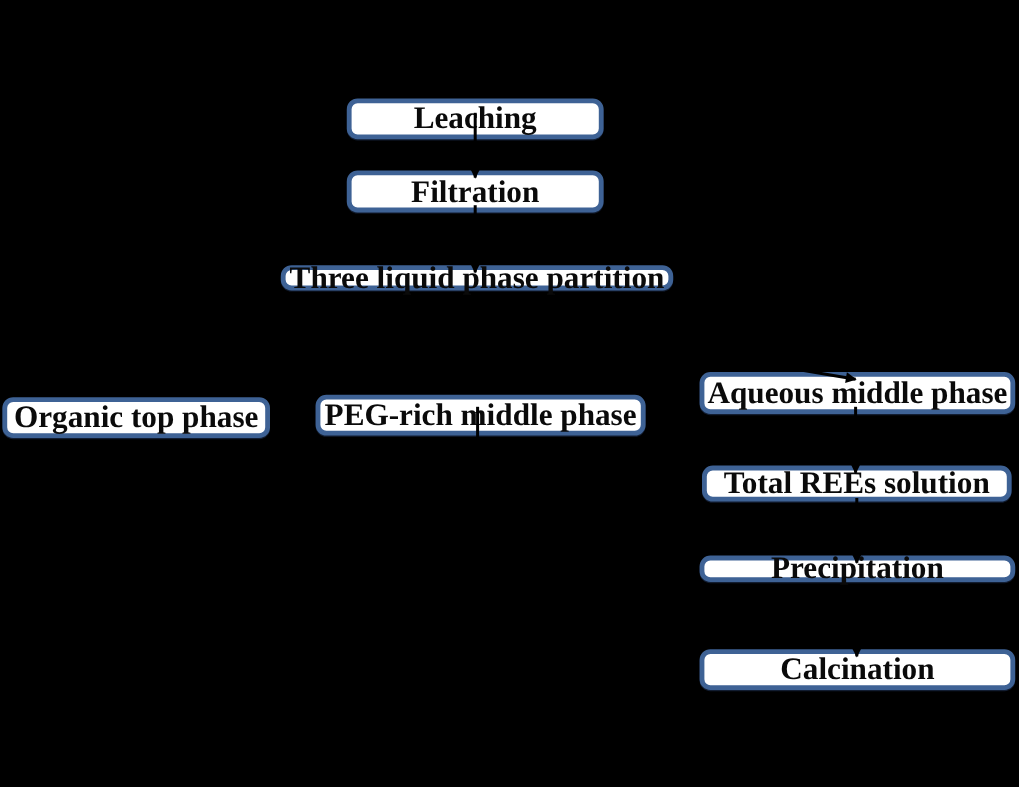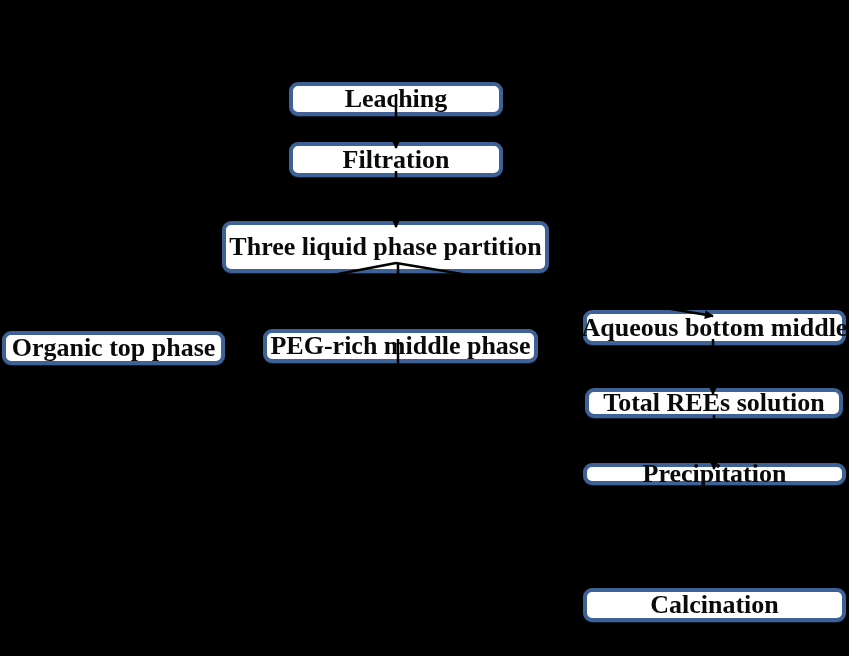--- a/index.html
+++ b/index.html
@@ -22,27 +22,27 @@
     justify-content:center;
     font-weight:bold;
     font-size:26px;
     color:var(--text,#0a0a0a);
     white-space:nowrap;
     box-shadow:0 1px 0 rgba(20,32,54,.9);
   }
   
   .pos-leaching     {left:289px;top:66px; width:214px;height:34px;margin-top:16px;}
   .pos-filtration   {left:289px;top:142px;width:214px;height:35px;}
-  .pos-partition    {left:222px;top:221px;width:327px;height:52px;}
+  .pos-partition    {left:234px;top:221px;width:327px;height:21px;}
   .pos-organic      {left:2px;  top:311px;width:223px;height:34px;margin-top:20px;}
   .pos-peg          {left:263px;top:329px;width:275px;height:34px;}
   .pos-aqueous      {left:583px;top:310px;width:263px;height:35px;}
   .pos-total        {left:585px;top:388px;width:258px;height:30px;}
   .pos-precipitation{left:583px;top:463px;width:263px;height:22px;}
-  .pos-calcination  {left:583px;top:541px;width:263px;height:34px;margin-top:47px;}
+  .pos-calcination  {left:583px;top:541px;width:263px;height:34px;}
   #connector-layer{
     position:absolute;left:0;top:0;width:849px;height:656px;
     z-index:5;pointer-events:none;
   }
 </style>
 </head>
 <body>
 
 <div id="canvas" style="--bg: #000000; --box-fill: #ffffff; --box-border: #3e6295; --text: #0a0a0a;">
 
@@ -60,21 +60,21 @@
 
   <div class="flow-box pos-organic">
     <span>Organic top phase</span>
   </div>
 
   <div class="flow-box pos-peg">
     <span>PEG-rich middle phase</span>
   </div>
 
   <div class="flow-box pos-aqueous">
-    <span>Aqueous bottom middle</span>
+    <span>Aqueous middle phase</span>
   </div>
 
   <div class="flow-box pos-total">
     <span>Total REEs solution</span>
   </div>
 
   <div class="flow-box pos-precipitation">
     <span>Precipitation</span>
   </div>
 

